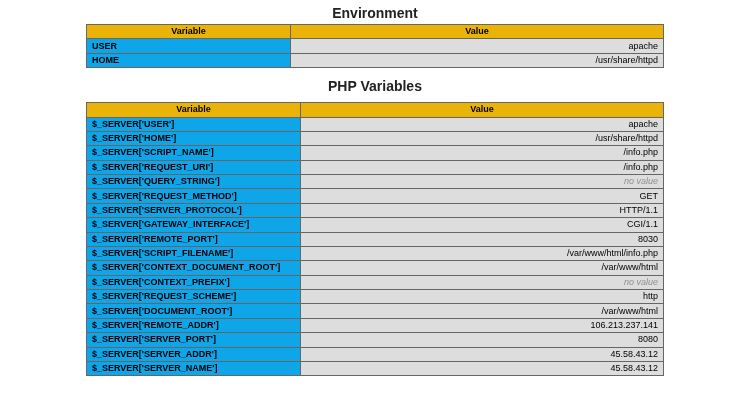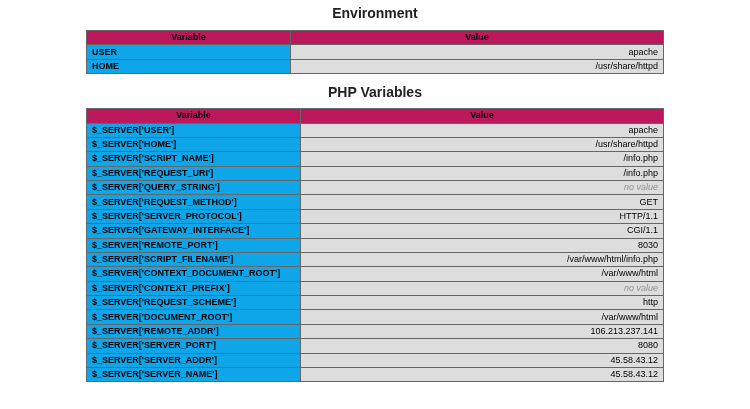--- a/index.html
+++ b/index.html
@@ -14,39 +14,39 @@
   }
   .center { text-align: center; }
   h2.section-title {
     font-size: 14px;
     line-height: 16px;
     font-weight: bold;
     color: #222222;
     margin: 10px 0 8px 0;
     text-align: center;
   }
-  .section-0 h2.section-title { margin: 5px 0 9px 0; }
+  .section-0 h2.section-title { margin: 5px 0 3px 0; }
   table.info-table {
     border-collapse: collapse;
     margin: 0 auto;
     width: 578px;
     table-layout: fixed;
     text-align: left;
   }
   .info-table th, .info-table td {
     border: 1px solid #666666;
     padding: 2.2px 5px;
     font-size: 9px;
     line-height: 9px;
     vertical-align: baseline;
     overflow: hidden;
     white-space: nowrap;
   }
   .info-table th.h {
-    background-color: #be185d;
+    background-color: #eab308;
     font-weight: bold;
     text-align: center;
     color: #000000;
   }
   .info-table td.e {
     background-color: #0ea5e9;
     font-weight: bold;
     color: #000000;
   }
   .info-table td.v {

